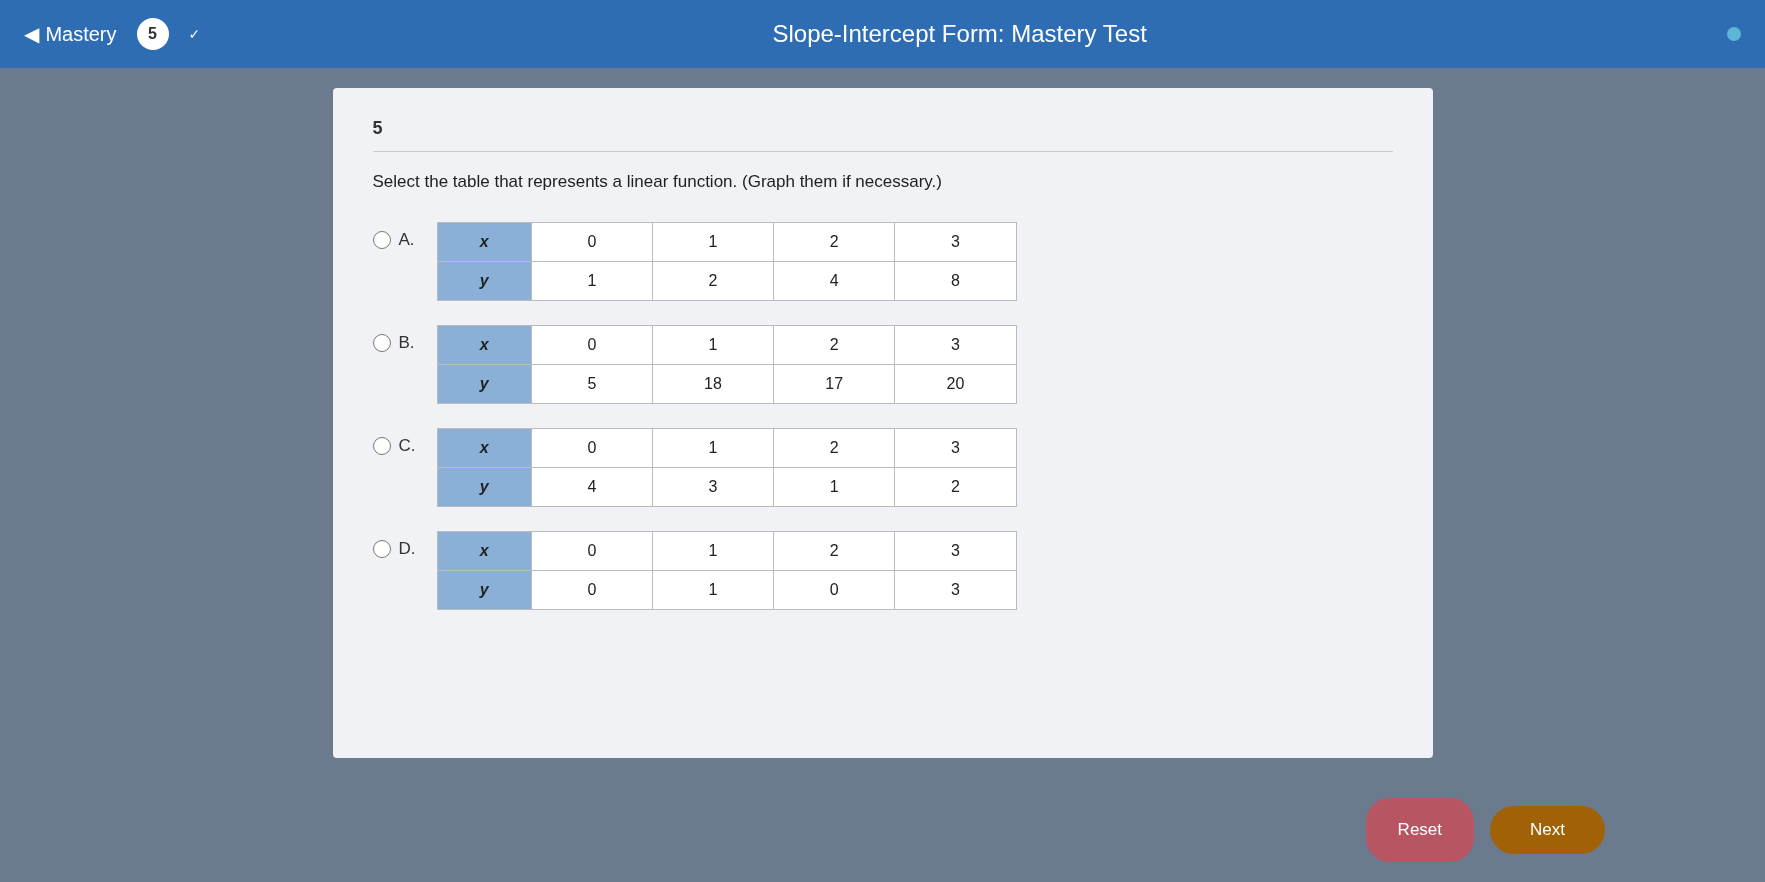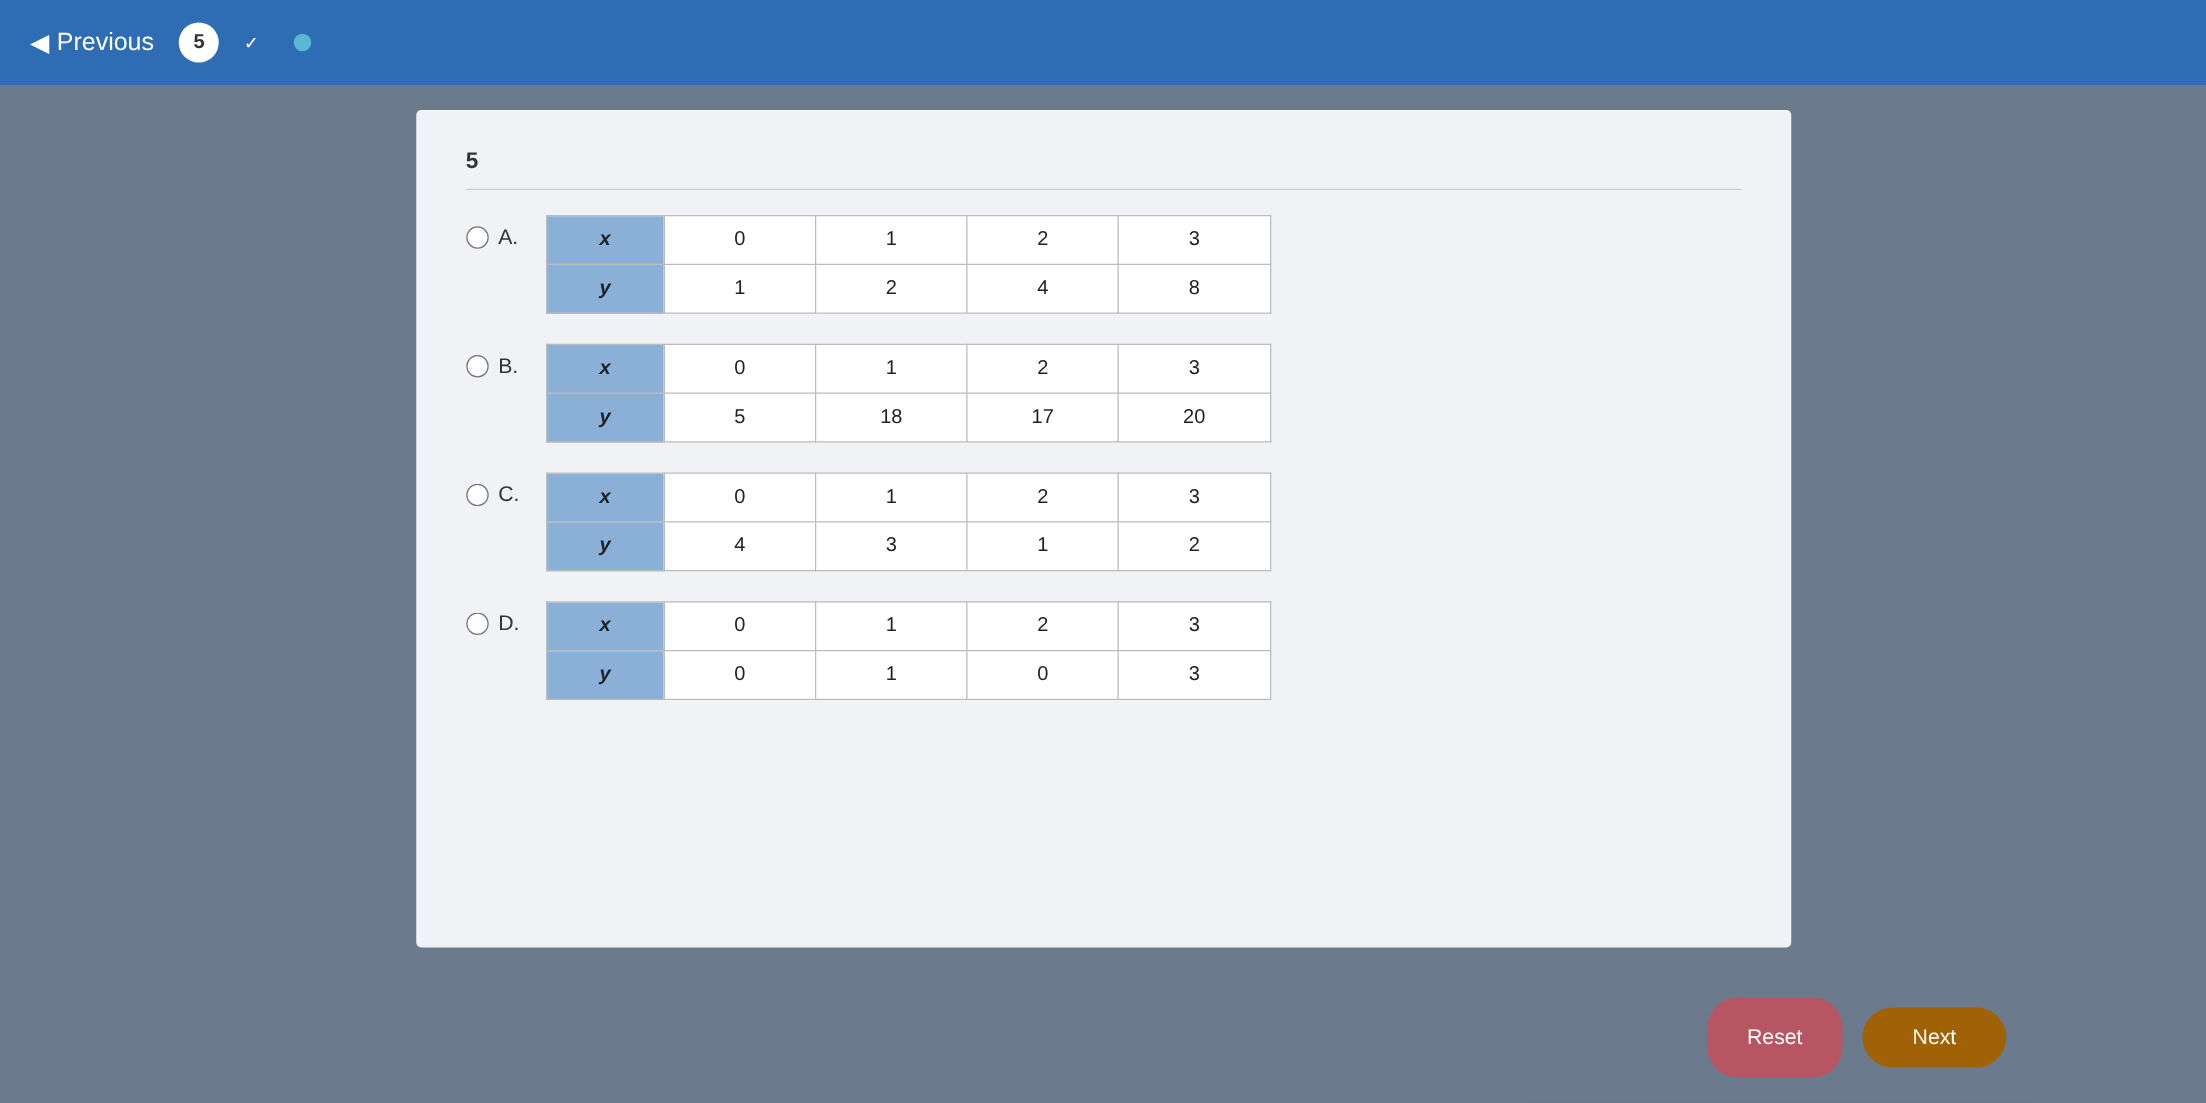--- a/index.html
+++ b/index.html
@@ -188,34 +188,36 @@
       display: inline-block;
       margin-left: 8px;
     }
   </style>
 </head>
 <body>
 
 <div class="top-bar">
   <button class="prev-btn">
     <span>◀</span>
-    <span>Previous</span>
+    <span>Mastery</span>
   </button>
   <div class="question-num-badge">
     <span>5</span>
   </div>
   <span class="chevron">✓</span>
+  <div class="top-bar-title">Slope-Intercept Form: Mastery Test</div>
   <div class="circle-dot"></div>
 </div>
 
 <div class="content-area">
   <div class="question-card">
 
     <div class="question-number">5</div>
 
+    <div class="question-text">Select the table that represents a linear function. (Graph them if necessary.)</div>
 
     <div class="options-container">
 
       <div class="option-row">
         <label class="radio-label">
           <input type="radio" name="answer" class="radio-input" style="">
           <span>A.</span>
         </label>
         <table class="data-table">
           <tbody>

